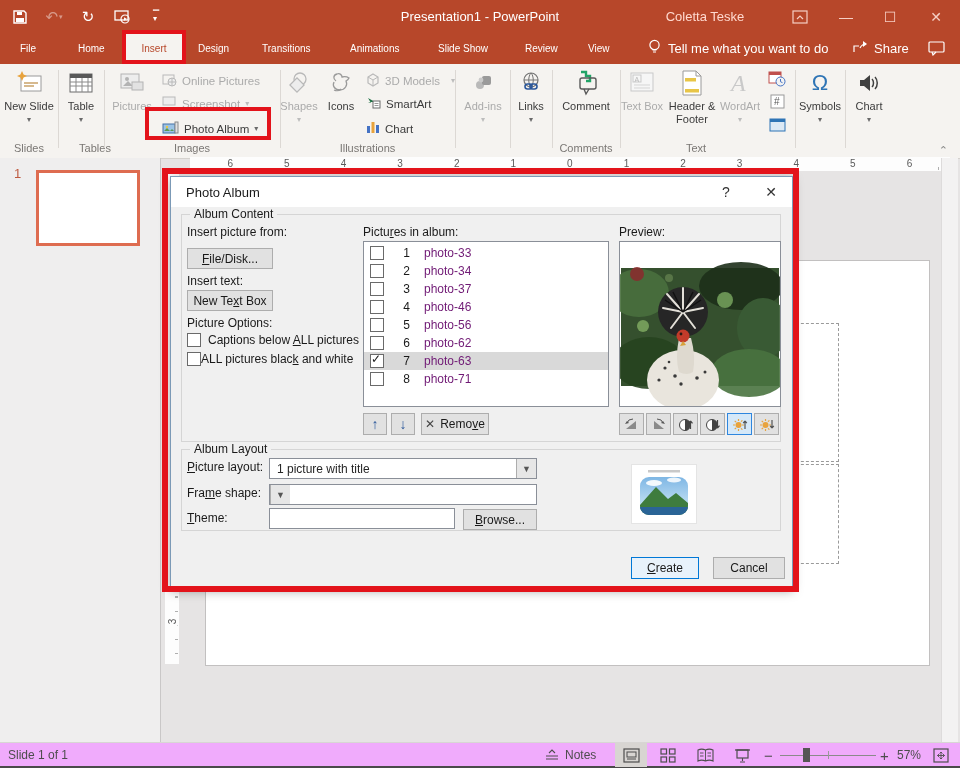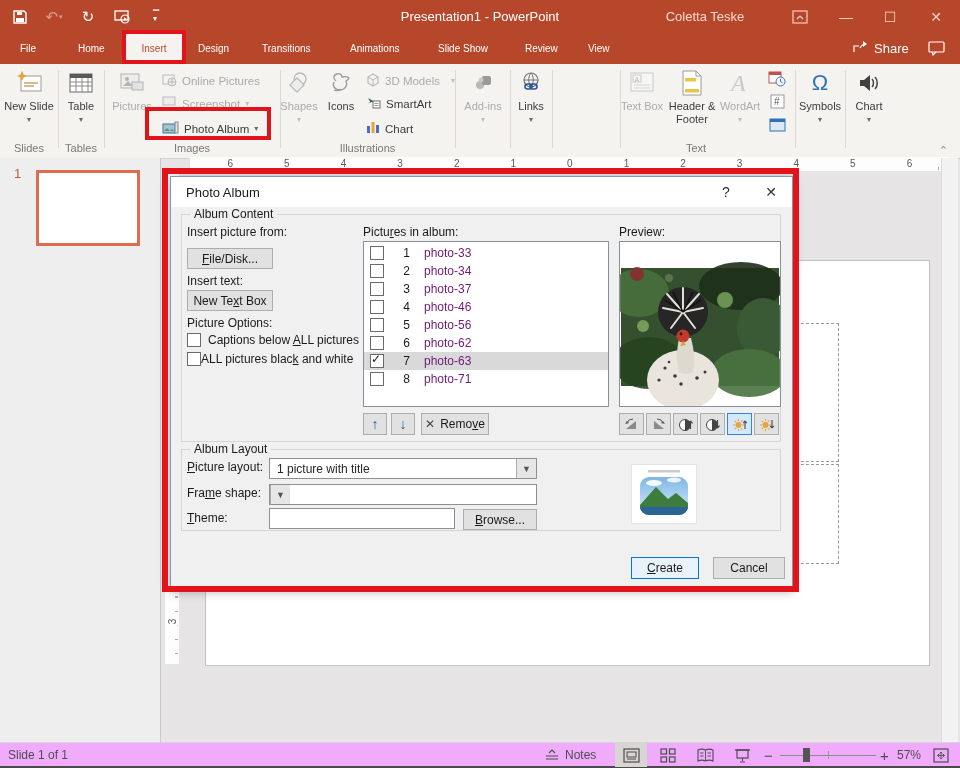--- a/index.html
+++ b/index.html
@@ -132,20 +132,29 @@
   <div class="tabrow">
     <div class="tab" style="left:10px;">File</div>
     <div class="tab" style="left:68px;">Home</div>
     <div class="tab selected" style="left:126px;width:36px;">Insert</div>
     <div class="tab" style="left:188px;">Design</div>
     <div class="tab" style="left:252px;">Transitions</div>
     <div class="tab" style="left:340px;">Animations</div>
     <div class="tab" style="left:428px;">Slide Show</div>
     <div class="tab" style="left:515px;">Review</div>
     <div class="tab" style="left:578px;">View</div>
+    <div class="tellme" style="left:648px;">
+      <span>
+        <svg width="13" height="16" viewBox="0 0 13 16">
+            <circle cx="6.5" cy="6" r="4.6" fill="none" stroke="#fff" stroke-width="1.2"></circle>
+            <path d="M4.5 11h4M5 13h3" stroke="#fff" stroke-width="1.2"></path>
+          </svg>
+      </span>
+      <span>Tell me what you want to do</span>
+    </div>
     <div class="share" style="left:852px;">
       <span>
         <svg width="16" height="14" viewBox="0 0 16 14">
             <path d="M2 12V6h5" fill="none" stroke="#fff" stroke-width="1.2"></path>
             <path d="M8 8c2-4 5-4 6-4" fill="none" stroke="#fff" stroke-width="1.2"></path>
             <path d="M11 1l4 3-4 3z" fill="#fff"></path>
           </svg>
       </span>
       <span>Share</span>
     </div>
@@ -180,21 +189,21 @@
         <span class="icon">
           <svg width="26" height="24" viewBox="0 0 26 24">
               <rect x="2" y="3" width="22" height="18" fill="#fff" stroke="#6a6a6a"></rect>
               <rect x="2" y="3" width="22" height="4" fill="#595959"></rect>
               <path d="M2 11h22M2 15h22M8 7v14M14 7v14M20 7v14" stroke="#8a8a8a"></path>
             </svg>
         </span>
         <span>Table</span>
           <span class="dd">▾</span>
       </div>
-      <div class="grouplabel" style="left:0;width:46px;">Tables</div>
+      <div class="grouplabel" style="left:14px;width:46px;">Tables</div>
     </div>
     <div class="rsep" style="left:104px;"></div>
 
     <div class="rgroup" style="left:104px;width:176px;">
       <div class="bigbtn disabled" style="left:2px;">
         <span class="icon">
           <svg width="28" height="26" viewBox="0 0 28 26">
               <rect x="3" y="4" width="18" height="14" fill="#EDEDED" stroke="#B3B3B3"></rect>
               <circle cx="9" cy="9" r="2" fill="#B3B3B3"></circle>
               <path d="M5 16l5-5 4 4 3-3 3 4z" fill="#B3B3B3"></path>
@@ -317,20 +326,33 @@
               <rect x="6" y="13" width="7" height="5" rx="2.5" fill="none" stroke="#2B579A" stroke-width="1.6"></rect>
               <rect x="11" y="13" width="7" height="5" rx="2.5" fill="none" stroke="#2B579A" stroke-width="1.6"></rect>
             </svg>
         </span>
         <span>Links</span>
           <span class="dd">▾</span>
       </div>
     </div>
     <div class="rsep" style="left:552px;"></div>
 
+    <div class="rgroup" style="left:552px;width:68px;">
+      <div class="bigbtn" style="left:8px;">
+        <span class="icon">
+          <svg width="28" height="26" viewBox="0 0 28 26">
+              <path d="M9 2h5v4h4v5h-4" fill="none" stroke="#21A366" stroke-width="2.4"></path>
+              <rect x="8" y="8" width="16" height="11" rx="2" fill="none" stroke="#595959" stroke-width="1.4"></rect>
+              <path d="M12 19l2 5 3-5" fill="none" stroke="#595959" stroke-width="1.4"></path>
+            </svg>
+        </span>
+        <span>Comment</span>
+      </div>
+      <div class="grouplabel" style="left:0;width:68px;">Comments</div>
+    </div>
     <div class="rsep" style="left:620px;"></div>
 
     <div class="rgroup" style="left:620px;width:175px;">
       <div class="bigbtn disabled" style="left:0px;width:44px;">
         <span class="icon">
           <svg width="26" height="24" viewBox="0 0 26 24">
               <rect x="2" y="2" width="22" height="18" fill="#F6F6F6" stroke="#C9C9C9"></rect>
               <rect x="4" y="4" width="8" height="7" fill="none" stroke="#C9C9C9"></rect>
               <text x="5.5" y="10.5" font-size="7" fill="#B9B9B9">A</text>
               <path d="M5 14h16M5 17h16" stroke="#D5D5D5"></path>

